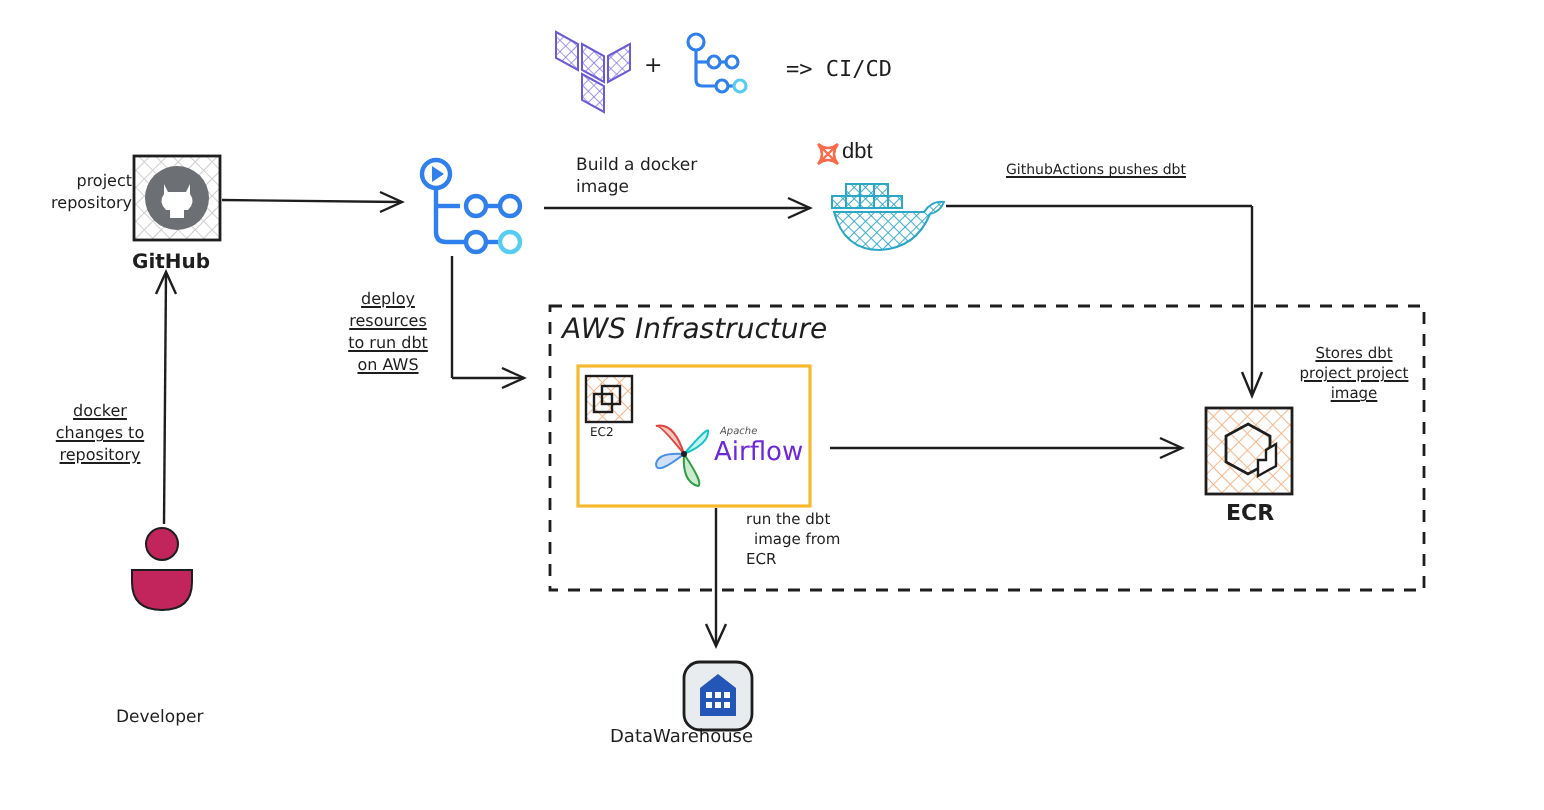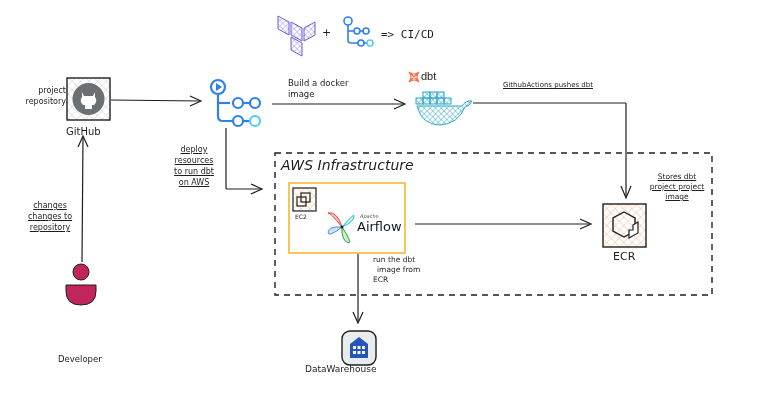--- a/index.html
+++ b/index.html
@@ -1,23 +1,23 @@
 <!DOCTYPE html>
 <html><head>
   <meta charset="utf-8">
   <style>
     html, body { margin: 0; padding: 0; background: #ffffff; }
     body { width: 772px; height: 405px; position: relative; overflow: hidden;
            font-family: "DejaVu Sans", sans-serif; color: #1e1e1e; }
     .abs { position: absolute; }
     .hand { font-family: "DejaVu Sans", sans-serif; font-size: 8px; line-height: 11px; color: #1e1e1e; }
     .center { text-align: center; text-decoration: underline; }
-    .title { font-family: "DejaVu Sans Mono", monospace; font-size: 12px; }
+    .title { font-family: "DejaVu Sans Mono", monospace; font-size: 12px; margin-left: 12px; }
     svg { position: absolute; left: 0; top: 0; }
-    .node-label { font-family: "DejaVu Sans", sans-serif; font-size: 10px; font-weight: normal; }
+    .node-label { font-family: "DejaVu Sans", sans-serif; font-size: 10px; font-weight: bold; }
   </style>
 </head>
 <body>
 
 <svg width="772" height="405" viewBox="0 0 772 405">
   <defs>
     <pattern id="hatch" width="6" height="6" patternUnits="userSpaceOnUse" patternTransform="rotate(45)">
       <line x1="0" y1="0" x2="0" y2="6" stroke="#cfcfcf" stroke-width="1"></line>
       <line x1="0" y1="0" x2="6" y2="0" stroke="#cfcfcf" stroke-width="1"></line>
     </pattern>
@@ -193,37 +193,37 @@
   <div>resources</div>
   <div>to run dbt</div>
   <div>on AWS</div>
 </div>
 
 <div class="abs" style="left:281px; top:157px; font-size:14px; font-style:italic; font-family:'DejaVu Sans', sans-serif;">AWS Infrastructure</div>
 
 <div class="abs" style="left:295px; top:213px; font-size:6px; font-family:'DejaVu Sans', sans-serif;">EC2</div>
 
 <div class="abs" style="left:360px; top:213px; font-size:5px; color:#555; font-family:'DejaVu Sans', sans-serif; font-style:italic;">Apache</div>
-<div class="abs" style="left:357px; top:219px; font-size:13px; color:#0f172a; font-family:'DejaVu Sans', sans-serif;">Airflow</div>
+<div class="abs" style="left:357px; top:219px; font-size:13px; color:#6d28d9; font-family:'DejaVu Sans', sans-serif;">Airflow</div>
 
 <div class="abs hand center" style="left:642px; top:172px; width:70px; font-size:7.5px; line-height:10px;">
   <div>Stores dbt</div>
   <div>project project</div>
   <div>image</div>
 </div>
 
 <div class="abs node-label" style="left:613px; top:250px; font-size:11px;">ECR</div>
 
 <div class="abs hand" style="left:373px; top:255px; font-size:7.5px; line-height:10px;">
   <div>run the dbt</div>
   <div style="padding-left:4px;">image from</div>
   <div>ECR</div>
 </div>
 
 <div class="abs hand center" style="left:20px; top:200px; width:60px;">
-  <div>changes</div>
+  <div>docker</div>
   <div>changes to</div>
   <div>repository</div>
 </div>
 
 <div class="abs hand" style="left:58px; top:311px; font-size:8.5px;margin-top:43px;">Developer</div>
 
 <div class="abs hand" style="left:305px; top:364px; font-size:9px;">DataWarehouse</div>
 
 </body></html>

